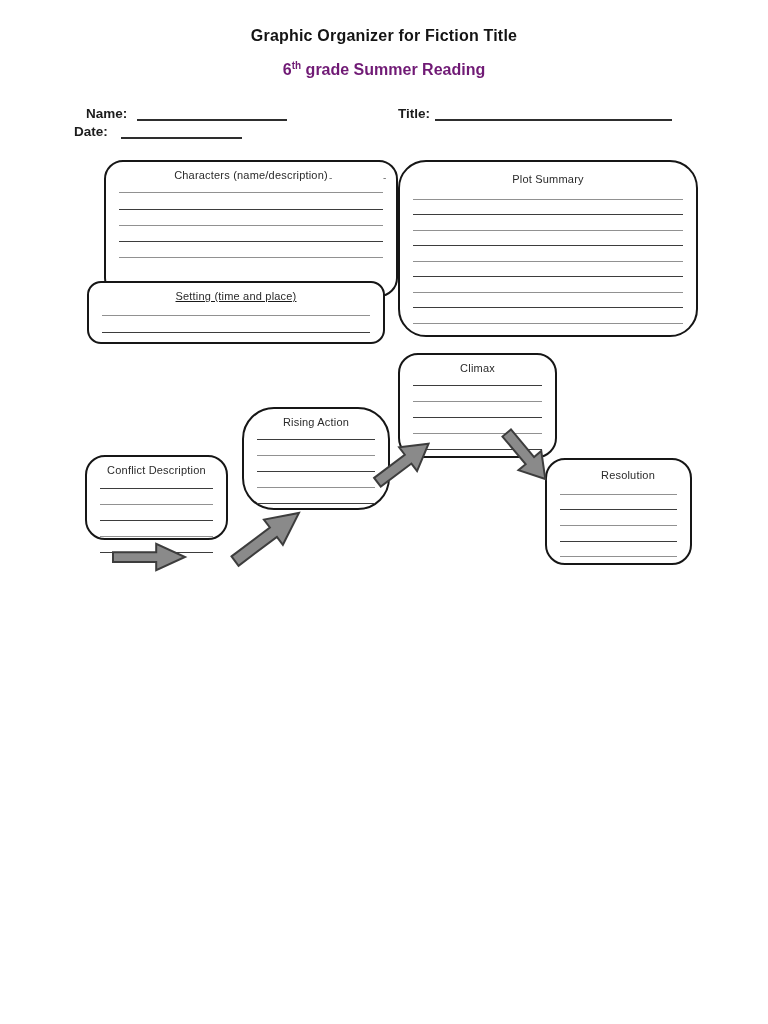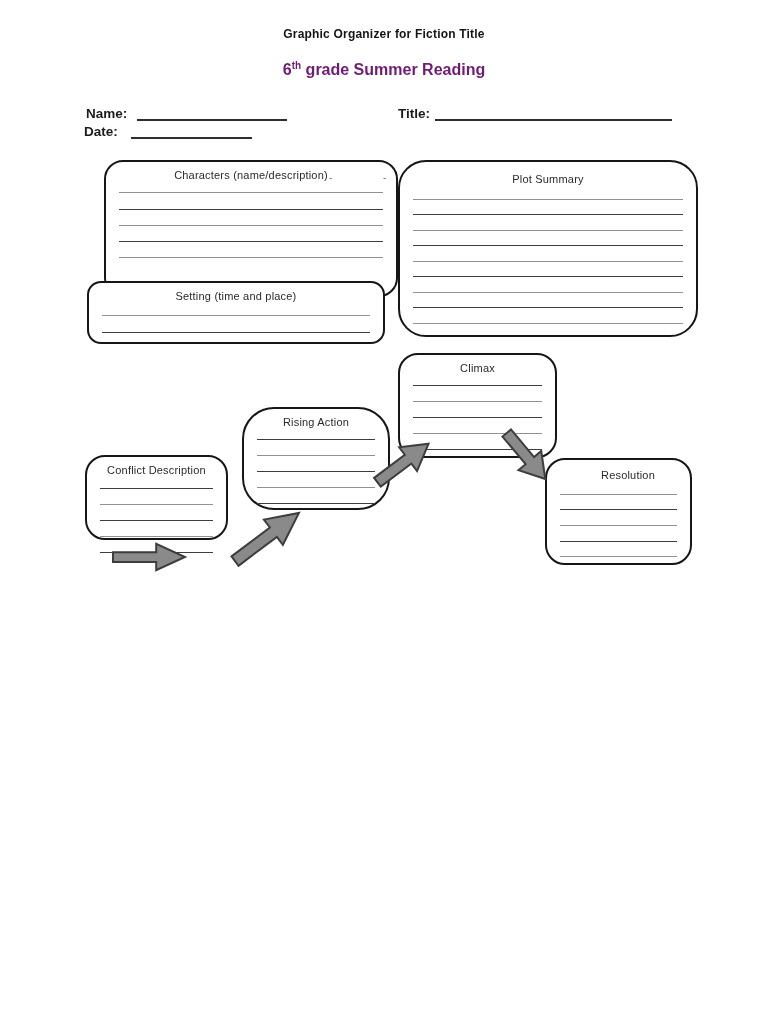--- a/index.html
+++ b/index.html
@@ -4,21 +4,21 @@
 <style>
   html,body { margin:0; padding:0; background:#e8e8e8; }
   .page {
     position:relative; width:768px; height:1024px; margin:0 auto;
     background:var(--page-bg,#fff);
     font-family:"Liberation Sans", sans-serif; color:#1a1a1a;
     overflow:hidden;
   }
   .doc-title {
     position:absolute; top:27px; left:0; width:100%;
-    text-align:center; font-size:12px; font-weight:600; color:#141414;
+    text-align:center; font-size:16px; font-weight:600; color:#141414;
     letter-spacing:.2px;
   }
   .doc-subtitle {
     position:absolute; top:60px; left:0; width:100%;
     text-align:center; font-size:16px; font-weight:600; color:#701a75;
   }
   .doc-subtitle sup { font-size:10px; }
   .field { position:absolute; font-size:13.5px; font-weight:600; color:#1c1c1c; white-space:nowrap; }
   .blank-line {
     display:inline-block; height:13px; vertical-align:bottom;
@@ -46,21 +46,21 @@
 
 <div class="page">
 
   <div class="doc-title">Graphic Organizer for Fiction Title</div>
   <div class="doc-subtitle"><span>6</span><sup>th</sup><span> grade Summer Reading</span></div>
 
   <div class="field" style="left:86px; top:106px;">
     <span>Name:</span>
     <span class="blank-line" style="width:150px; margin-left:6px;"><span></span></span>
   </div>
-  <div class="field" style="left:84px; top:124px;">
+  <div class="field" style="left:74px; top:124px;">
     <span>Date:</span>
     <span class="blank-line" style="width:121px; margin-left:9px;"><span></span></span>
   </div>
   <div class="field" style="left:398px; top:106px;">
     <span>Title:</span>
     <span class="blank-line" style="width:237px; margin-left:1px;"><span></span></span>
   </div>
 
   <div class="org-box" style="left:104px; top:160px; width:294px; height:137px; border-radius:19px;">
     <div class="box-label">Characters (name/description)</div>
@@ -83,21 +83,21 @@
         <div class="rule light" style="height: 15.5px;"></div>
         <div class="rule dark" style="height: 15.5px;"></div>
         <div class="rule light" style="height: 15.5px;"></div>
         <div class="rule dark" style="height: 15.5px;"></div>
         <div class="rule light" style="height: 15.5px;"></div>
         <div class="rule dark" style="height: 15.5px;"></div>
         <div class="rule light" style="height: 15.5px;"></div>
       </div>
   </div>
 
-  <div class="org-box" style="left:87px; top:281px; width:298px; height:63px; border-radius:14px;">
+  <div class="org-box" style="left:87px; top:281px; width:298px; height:63px; border-radius:14px;text-decoration:underline;">
     <div class="box-label">Setting (time and place)</div>
     <div class="ruled" style="top:16px;">
         <div class="rule light" style="height: 17px;"></div>
         <div class="rule dark" style="height: 17px;"></div>
       </div>
   </div>
 
   <div class="org-box" style="left:398px; top:353px; width:159px; height:105px; border-radius:20px;">
     <div class="box-label">Climax</div>
     <div class="ruled" style="top:15px;">

